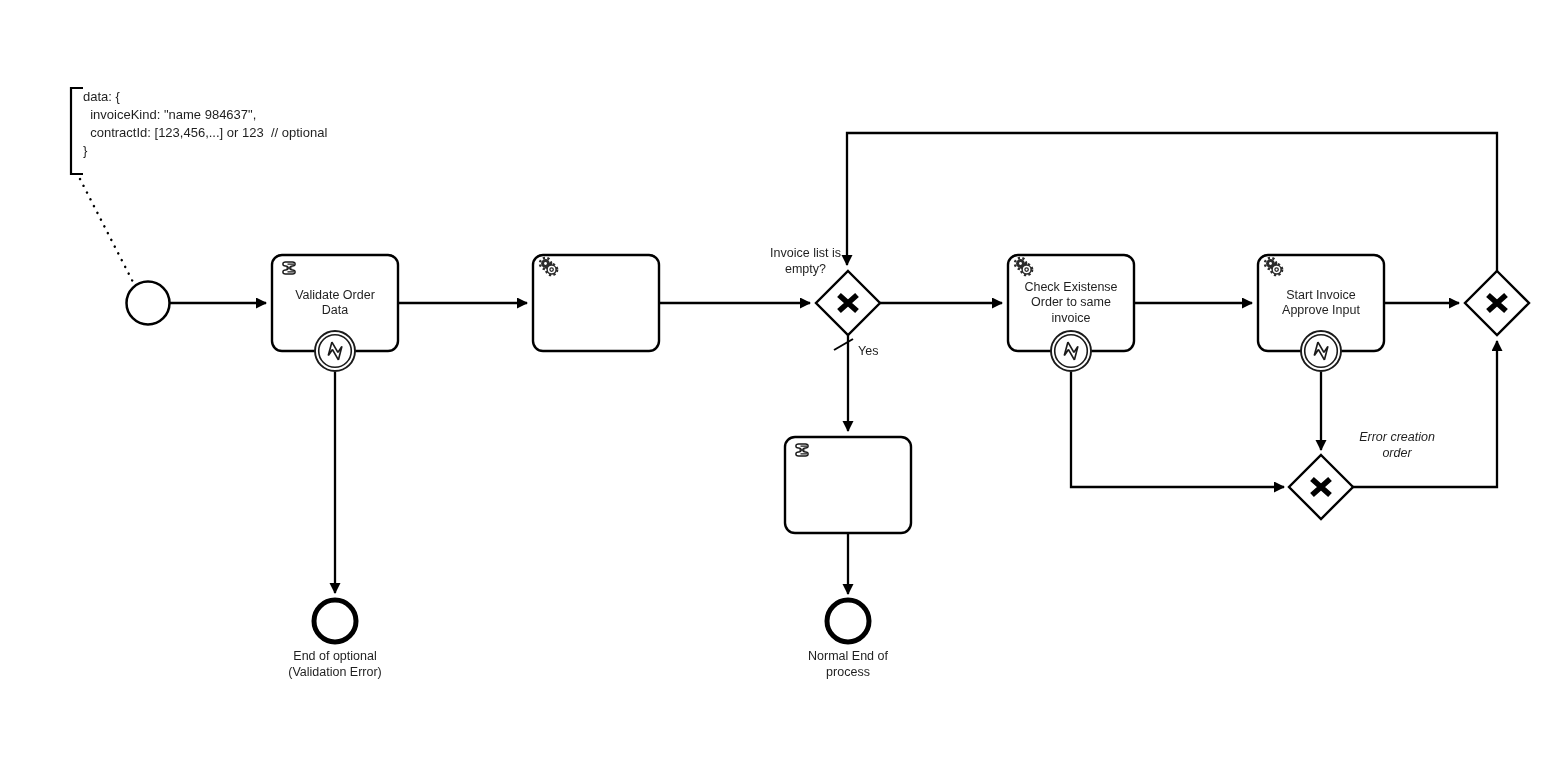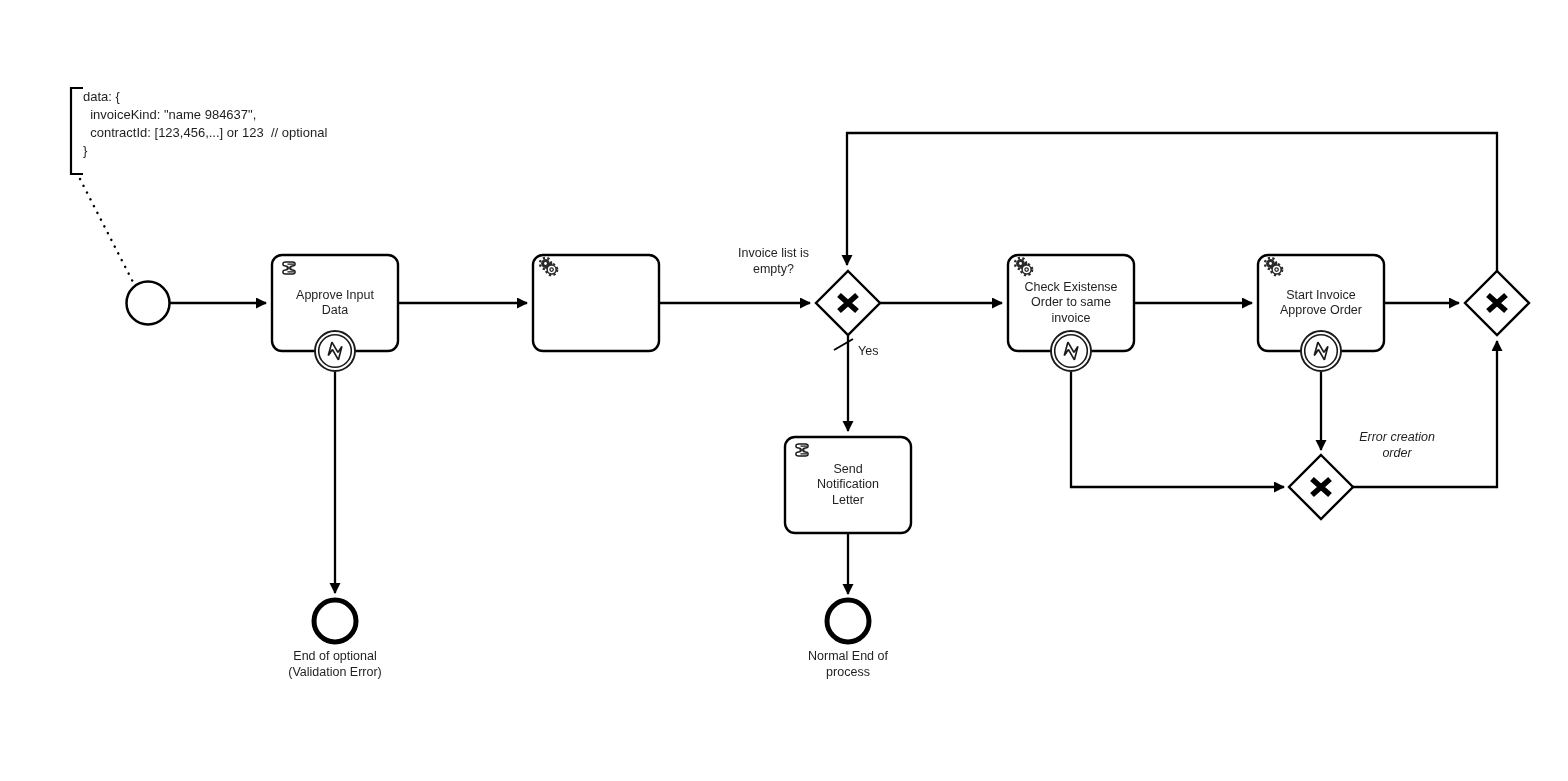--- a/index.html
+++ b/index.html
@@ -128,32 +128,29 @@
 
     <circle cx="335" cy="621" r="21" fill="#fff" stroke="#000" stroke-width="5"></circle>
     <circle cx="848" cy="621" r="21" fill="#fff" stroke="#000" stroke-width="5"></circle>
   </svg>
 
   <div class="annotation-text">data: {
   invoiceKind: "name 984637",
   contractId: [123,456,...] or 123  // optional
 }</div>
 
-  <div class="lbl task-label" style="left:272px;top:255px;width:126px;height:96px;">Approve Input
+  <div class="lbl task-label" style="left:272px;top:255px;width:126px;height:96px;">Validate Order
 Data</div>
-  <div class="lbl task-label" style="left:785px;top:437px;width:126px;height:96px;">Send
-Notification
-Letter</div>
   <div class="lbl task-label" style="left:1008px;top:255px;width:126px;height:96px;">Check Existense
 Order to same
 invoice</div>
   <div class="lbl task-label" style="left:1258px;top:255px;width:126px;height:96px;">Start Invoice
-Approve Order</div>
+Approve Input</div>
 
-  <div class="lbl center" style="left:716px;top:246px;width:115px;">Invoice list is
+  <div class="lbl center" style="left:748px;top:246px;width:115px;">Invoice list is
 empty?</div>
   <div class="lbl" style="left:858px;top:344px;text-align:center;">Yes</div>
   <div class="lbl center" style="left:1337px;top:430px;width:120px;font-style:italic;">Error creation
 order</div>
 
   <div class="lbl center" style="left:262px;top:649px;width:146px;">End of optional
 (Validation Error)</div>
   <div class="lbl center" style="left:785px;top:649px;width:126px;">Normal End of
 process</div>
 </div>

